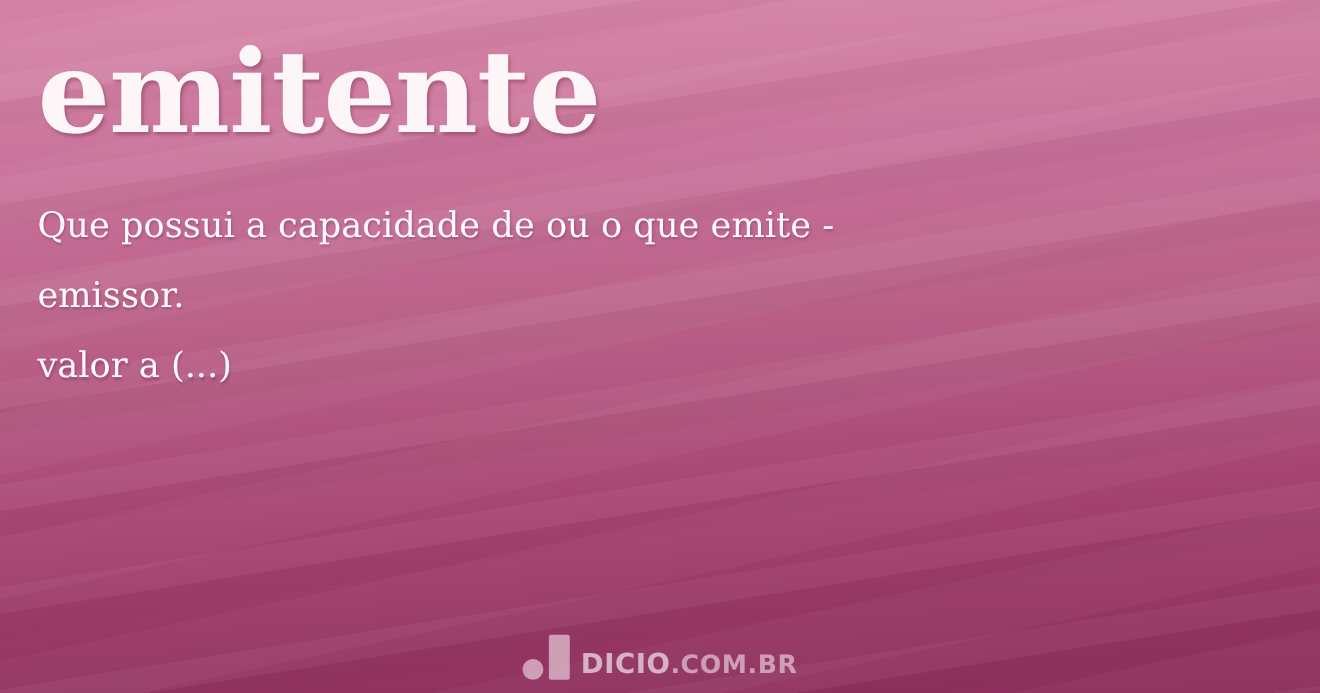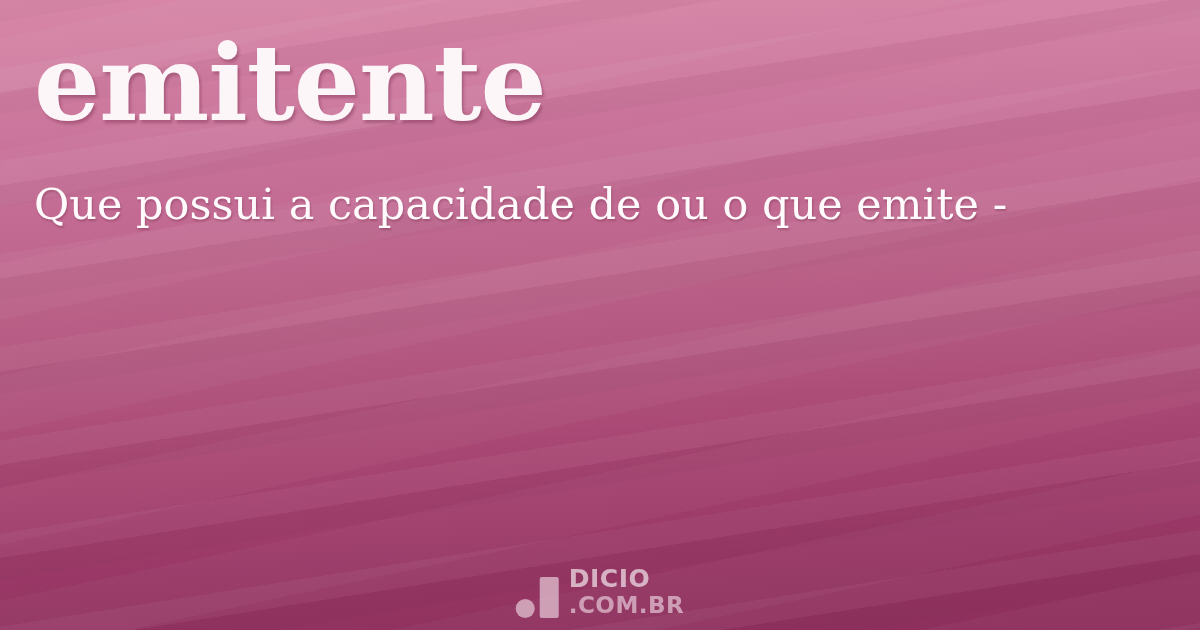--- a/index.html
+++ b/index.html
@@ -84,21 +84,21 @@
   }
 
   .definition {
     position: absolute;
     left: 34px;
     top: 172px;
     right: 30px;
     margin: 0;
     font-family: "DejaVu Serif", "Liberation Serif", serif;
     font-weight: 400;
-    font-size: 43px;
+    font-size: 32px;
     line-height: 64px;
     color: #fffafc;
     text-shadow: 1px 2px 2px rgba(90,20,50,0.28);
   }
 
   .def-line {
     display: block;
     white-space: nowrap;
   }
 
@@ -133,21 +133,21 @@
     left: 24px;
     bottom: 0;
     width: 19px;
     height: 41px;
     border-radius: 2px;
     background: #f2dfe8;
   }
 
   .logo-text {
     display: flex;
-    flex-direction: column;
+    flex-direction: row;
     line-height: 1;
     padding-bottom: 1px;
   }
   .logo-name {
     font-family: "DejaVu Sans", "Liberation Sans", sans-serif;
     font-weight: 700;
     font-size: 25px;
     letter-spacing: 0.5px;
     color: #ffffff;
   }
@@ -167,20 +167,22 @@
 
   <div id="bands"></div>
   <div id="bands2"></div>
 
   <div id="content">
 
     <h1 class="word-title">emitente</h1>
 
     <div class="definition">
       <span class="def-line">Que possui a capacidade de ou o que emite -</span>
+      <span class="def-line">emissor.</span>
+      <span class="def-line">valor a (...)</span>
     </div>
 
     <div id="logo">
       <div class="logo-mark">
         <span class="logo-dot"></span>
         <span class="logo-bar"></span>
       </div>
       <div class="logo-text">
         <span class="logo-name">DICIO</span>
         <span class="logo-tld">.COM.BR</span>

